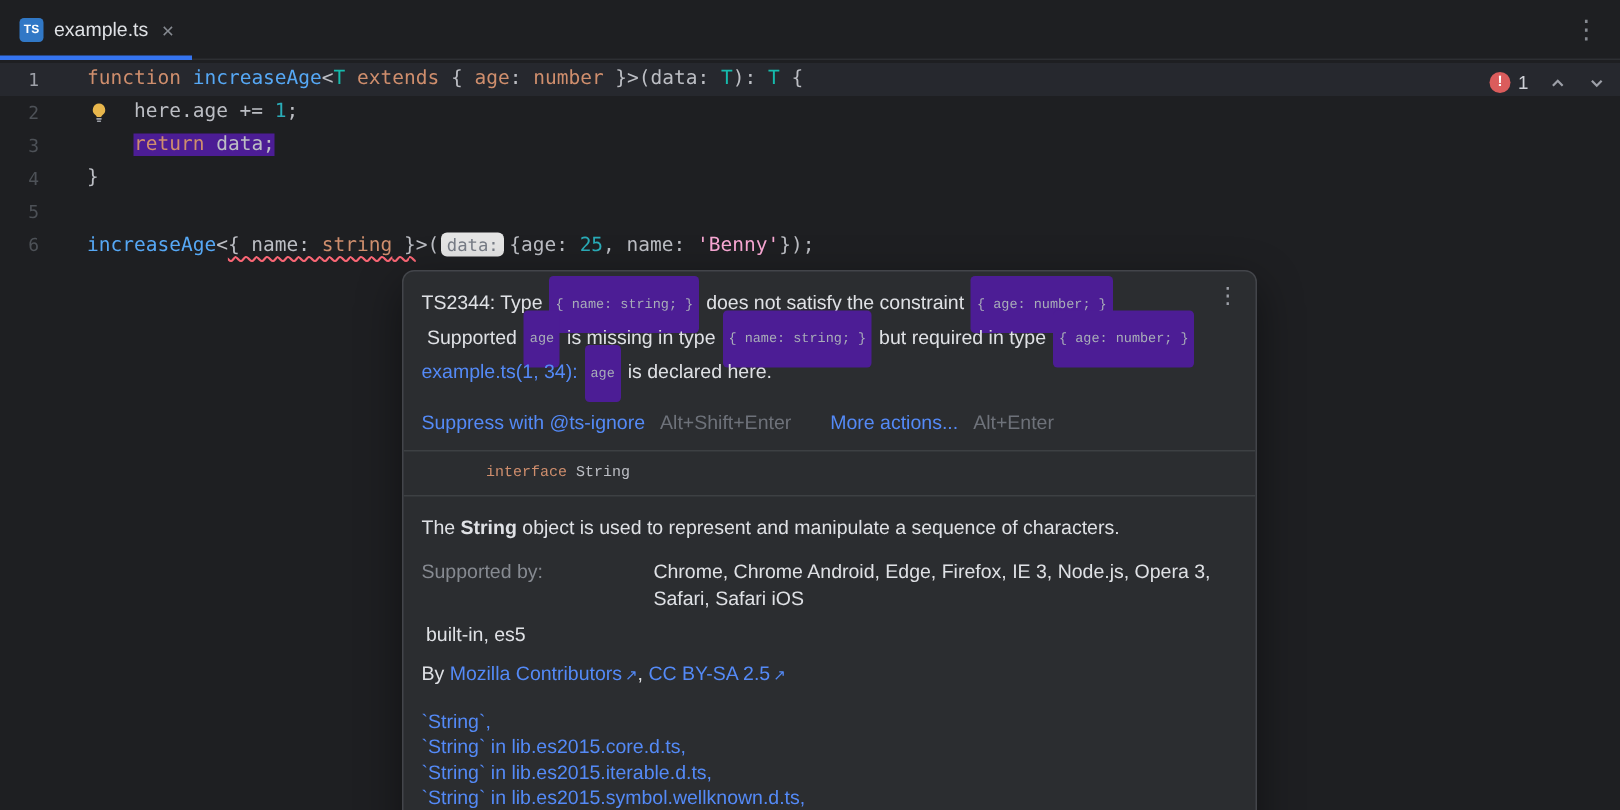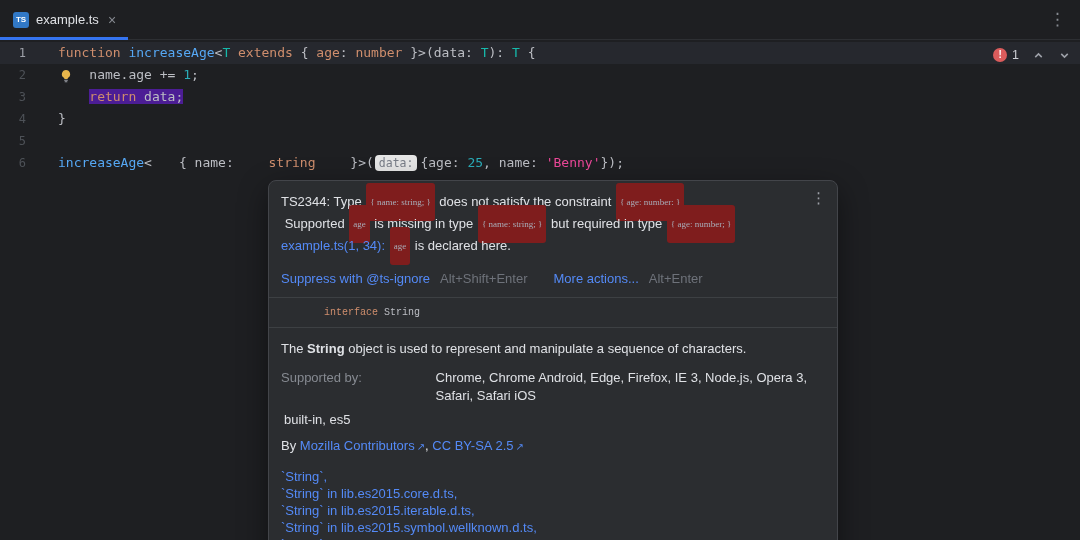--- a/index.html
+++ b/index.html
@@ -47,28 +47,27 @@
   .gutter {
     flex:none; width:26px; margin-right:32px; text-align:right;
     color:#4d5157; font-size:12px; cursor:pointer;
   }
   .code-line.hl .gutter { color:#9da0a8; }
   .code-text { white-space:pre; }
 
   .tk-kw  { color:#cf8e6d; }
   .tk-fn  { color:#56a8f5; }
   .tk-num { color:#2aacb8; }
-  .tk-str { color:#ec4899; }
+  .tk-str { color:#f9a8d4; }
   .tk-tp  { color:#16baac; }
   .tk-sel { background:#4c1d95; }
   .tk-err {
-    text-decoration-style:wavy;
+    text-decoration:underline; text-decoration-style:wavy;
     text-decoration-color:#fa6675; text-decoration-skip-ink:none;
     text-underline-offset:3px;
-    margin-left:27px;
   }
   .inlay {
     background:#e5e5e5; color:#787d87; border-radius:4px;
     padding:1px 4px; margin:0 3px 0 1px; font-size:11.5px;
   }
   .bulb { position:absolute; left:59px; top:4px; width:14px; height:14px; cursor:pointer; }
 
   
   .inspection {
     position:absolute; top:45px; right:9px; height:20px;
@@ -87,22 +86,22 @@
   .popup {
     position:absolute; left:268px; top:180px; width:570px;
     background:#2b2d30; border:1px solid #43454a; border-radius:8px;
     box-shadow:0 10px 30px rgba(0,0,0,.45);
     color:#dfe1e5; font-size:13px; z-index:5; overflow:hidden;
   }
   .popup-sec { position:relative; }
   .err-sec { padding:10px 30px 11px 12px; }
   .err-row { white-space:pre-wrap; line-height:21px; }
   .chip {
-    font-family:Liberation Serif, serif; font-size:9px;
-    background:#7f1d1d; color:#a8adb8; border-radius:3px;
+    font-family:Liberation Mono, monospace; font-size:9px;
+    background:#4c1d95; color:#a8adb8; border-radius:3px;
     padding:14px 4px; margin:0 1px; white-space:pre; vertical-align:1px;
   }
   .plink { color:#548af7; cursor:pointer; }
   .actions { display:flex; gap:26px; margin-top:14px; }
   .shortcut { color:#6e727a; margin-left:10px; }
   .divider { height:1px; background:#3d4043; }
   .sig {
     padding:9px 12px; font-family:Liberation Mono, monospace;
     font-size:10px; color:#bcbec4;margin-left:43px;
   }
@@ -142,21 +141,21 @@
           <span class="gutter">1</span>
           <span class="code-text"><span class="tk-kw">function</span><span> </span><span class="tk-fn">increaseAge</span><span>&lt;</span><span class="tk-tp">T</span><span> </span><span class="tk-kw">extends</span><span> { </span><span class="tk-kw">age</span><span>: </span><span class="tk-kw">number</span><span> }&gt;(</span><span>data</span><span>: </span><span class="tk-tp">T</span><span>): </span><span class="tk-tp">T</span><span> {</span></span>
         </div>
         <div class="code-line">
           <span class="gutter">2</span>
           <span class="bulb"><svg width="14" height="14" viewBox="0 0 14 14">
               <path fill="#e8b64c" d="M7 1a4.2 4.2 0 0 0-2.4 7.6c.5.4.9.9.9 1.4h3c0-.5.4-1 .9-1.4A4.2 4.2 0 0 0 7 1z"></path>
               <rect x="5.2" y="10.7" width="3.6" height="1.1" rx="0.4" fill="#9da0a8"></rect>
               <rect x="5.6" y="12.3" width="2.8" height="1" rx="0.4" fill="#9da0a8"></rect>
             </svg></span>
-          <span class="code-text"><span>    name.age += </span><span class="tk-num">1</span><span>;</span></span>
+          <span class="code-text"><span>    here.age += </span><span class="tk-num">1</span><span>;</span></span>
         </div>
         <div class="code-line">
           <span class="gutter">3</span>
           <span class="code-text"><span>    </span><span class="tk-kw tk-sel">return</span><span class="tk-sel"> data;</span></span>
         </div>
         <div class="code-line">
           <span class="gutter">4</span>
           <span class="code-text"><span>}</span></span>
         </div>
         <div class="code-line">

